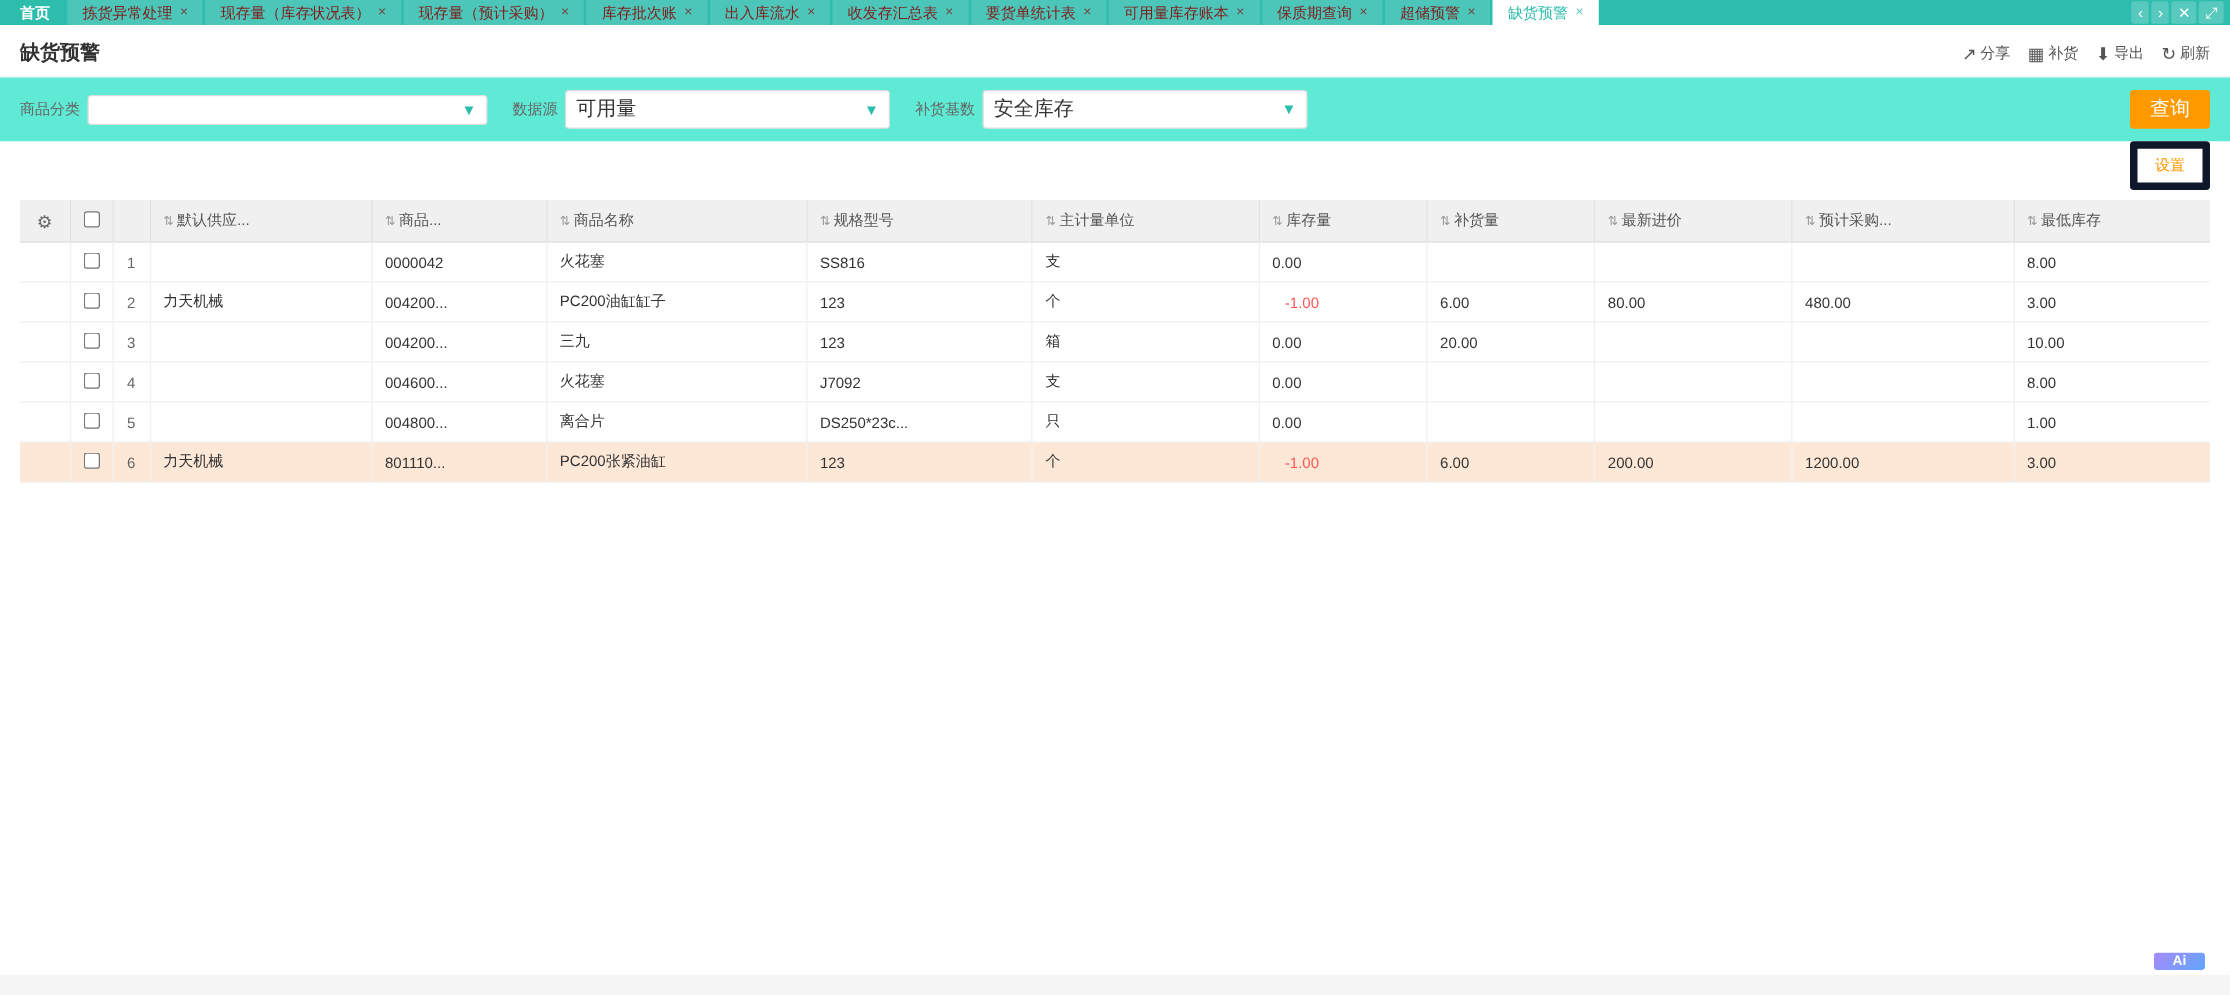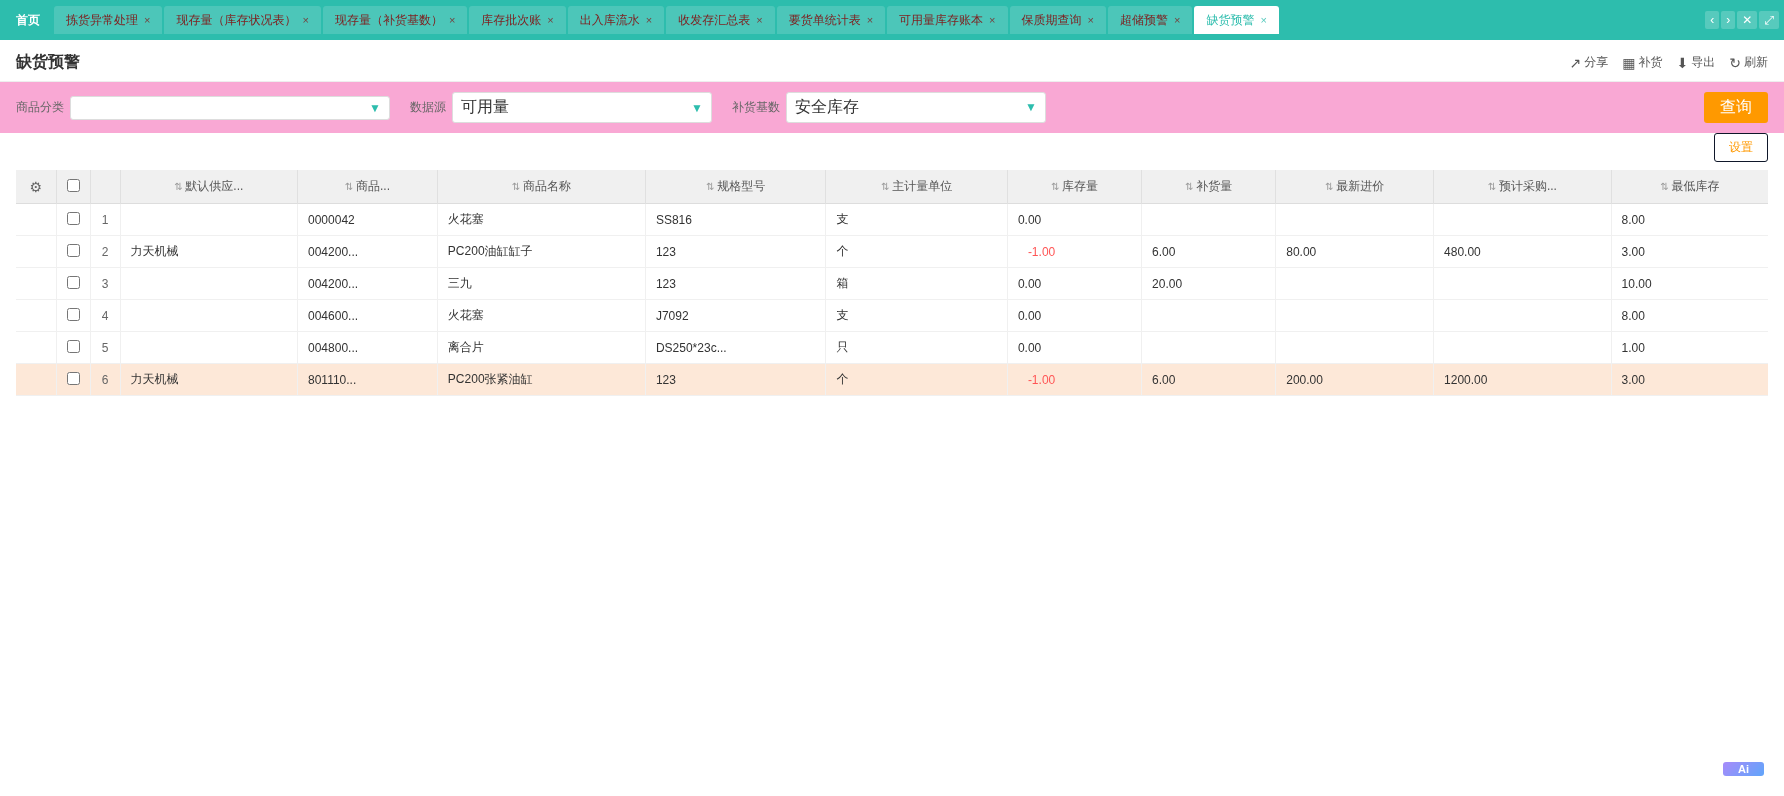--- a/index.html
+++ b/index.html
@@ -3,21 +3,21 @@
   <meta charset="utf-8">
   <style>
     * { box-sizing: border-box; margin: 0; padding: 0; }
     body { font-family: "Microsoft YaHei", Arial, sans-serif; font-size: 12px; background: #f5f5f5; color: #333; overflow-x: hidden; }
 
     
     .tab-bar {
       display: flex;
       align-items: center;
       background: #2dbdad;
-      height: 40px;
+      height: 20px;
       padding: 0 4px;
       overflow: hidden;
     }
     .tab-item {
       display: flex;
       align-items: center;
       padding: 0 12px;
       height: 28px;
       background: rgba(255,255,255,0.15);
       color: #7f1d1d;
@@ -90,21 +90,21 @@
       border: none;
     }
     .header-action-btn .icon { font-size: 14px; }
 
     
     .filter-row {
       display: flex;
       align-items: center;
       padding: 10px 16px;
       gap: 20px;
-      background: #f9a8d4;
+      background: #5eead4;
     }
     .filter-group {
       display: flex;
       align-items: center;
       gap: 6px;
     }
     .filter-label {
       color: #666;
       white-space: nowrap;
       font-size: 12px;
@@ -136,21 +136,21 @@
       color: #fff;
       border: none;
       border-radius: 3px;
       padding: 5px 16px;
       cursor: pointer;
       font-size: 16px;
     }
     .btn-settings {
       background: #fff;
       color: #f90;
-      border: 1px solid #0f172a;
+      border: 6px solid #0f172a;
       border-radius: 3px;
       padding: 5px 14px;
       cursor: pointer;
       font-size: 12px;
     }
 
     
     .table-container {
       padding: 0 16px;
     }
@@ -158,21 +158,21 @@
       width: 100%;
       border-collapse: collapse;
       font-size: 12px;
     }
     thead tr {
       background: #f0f0f0;
       border-bottom: 1px solid #ddd;
     }
     thead th {
       padding: 8px 10px;
-      text-align: center;
+      text-align: left;
       color: #555;
       font-weight: normal;
       border-right: 1px solid #e0e0e0;
       white-space: nowrap;
     }
     thead th:last-child { border-right: none; }
     tbody tr {
       border-bottom: 1px solid #f0f0f0;
     }
     tbody tr.highlighted { background: #fde8d8; }
@@ -225,21 +225,21 @@
   </div>
   <div class="tab-item">
     <span>拣货异常处理</span>
     <span class="tab-close">×</span>
   </div>
   <div class="tab-item">
     <span>现存量（库存状况表）</span>
     <span class="tab-close">×</span>
   </div>
   <div class="tab-item">
-    <span>现存量（补货基数）</span>
+    <span>现存量（预计采购）</span>
     <span class="tab-close">×</span>
   </div>
   <div class="tab-item">
     <span>库存批次账</span>
     <span class="tab-close">×</span>
   </div>
   <div class="tab-item">
     <span>出入库流水</span>
     <span class="tab-close">×</span>
   </div>

